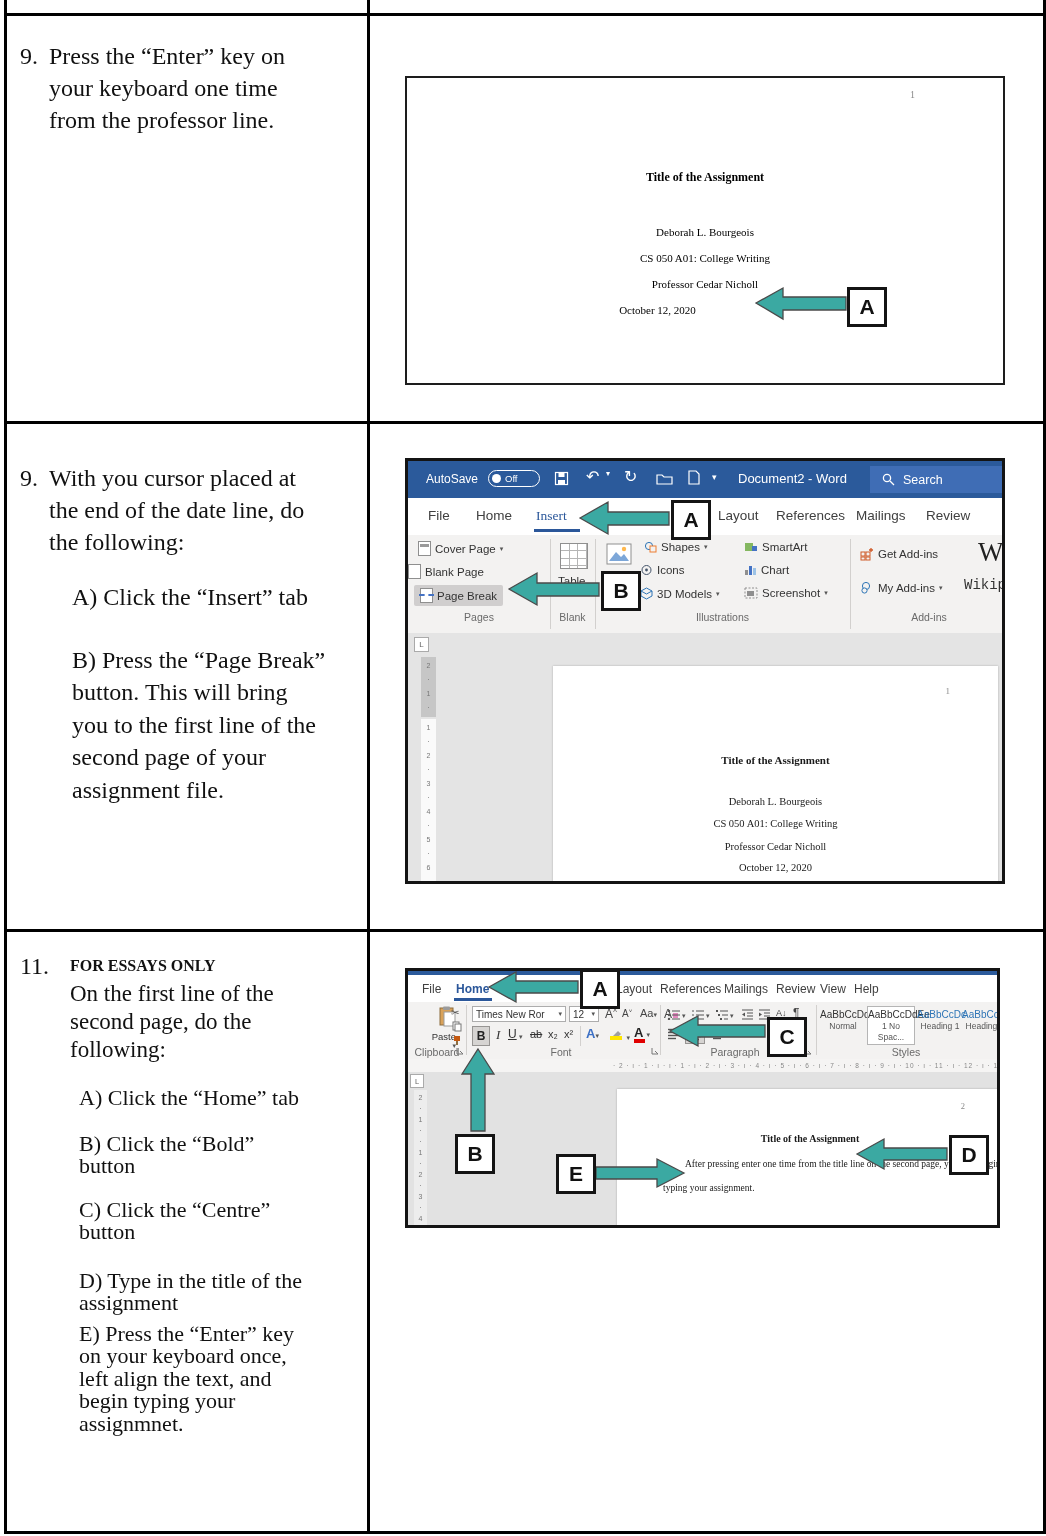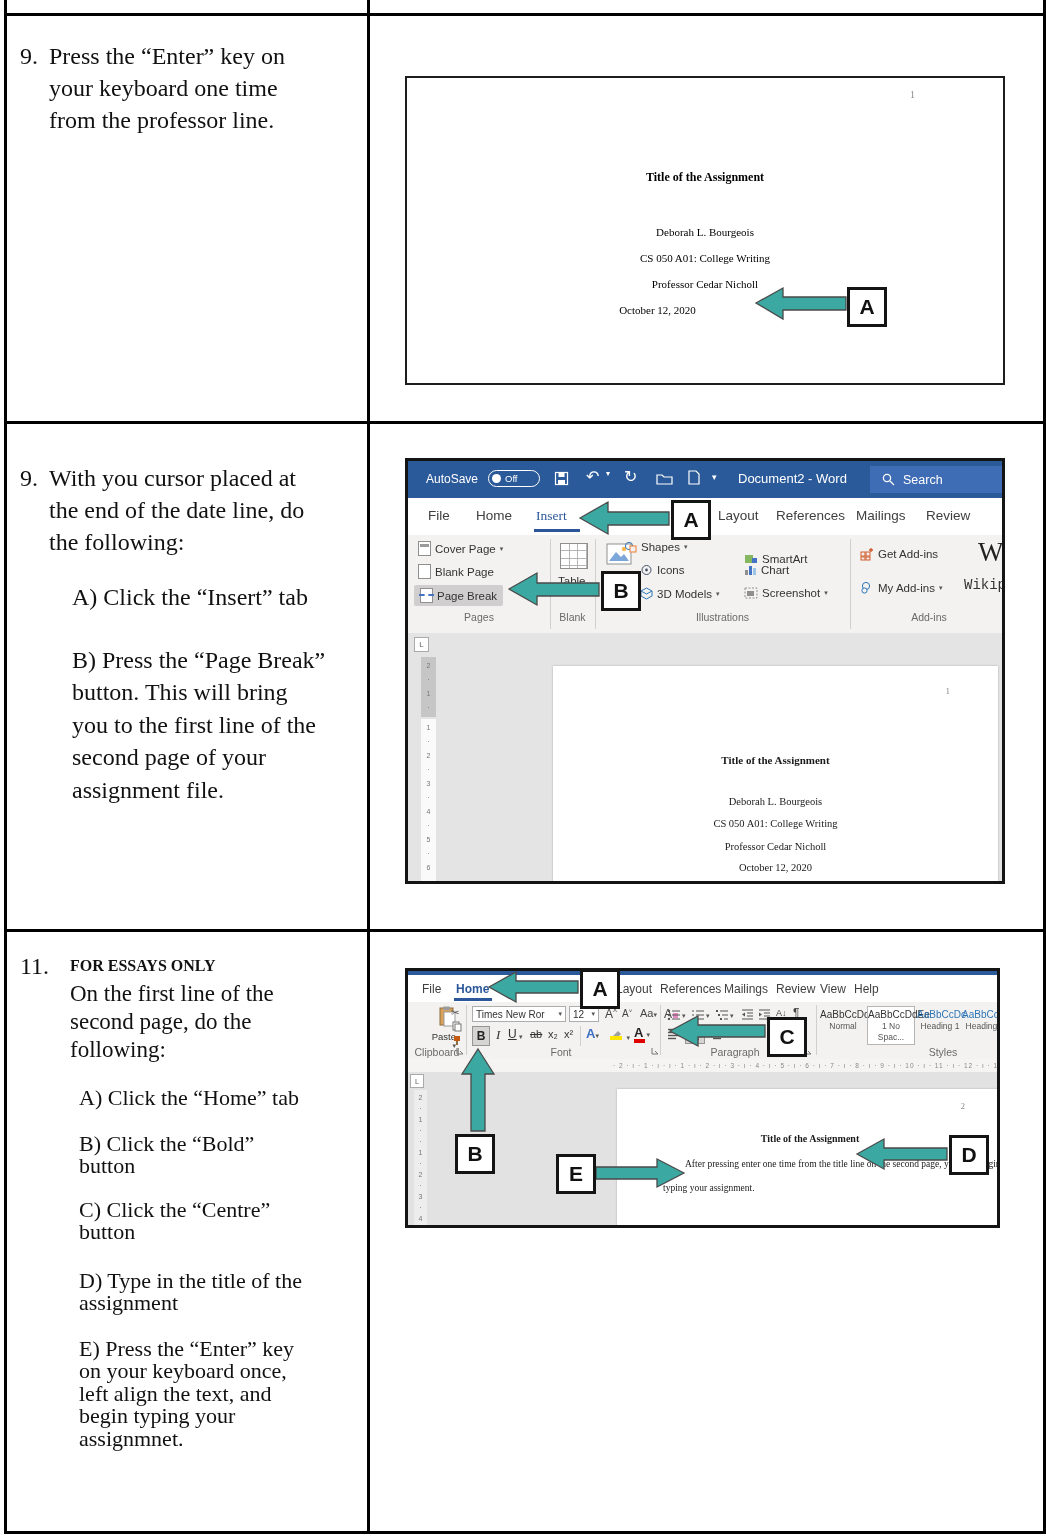--- a/index.html
+++ b/index.html
@@ -162,21 +162,21 @@
           <polygon points="2,18 30,2 30,12 91,12 91,25 30,25 30,34" fill="#3ba9a2" stroke="#4a4a4a" stroke-width="1.3"></polygon>
         </svg>
         <div class="callout" style="left:263px;top:39px;">A</div>
 
         <div class="ribbon" style="top:74px;height:98px;">
           <div class="ritem" style="left:10px;top:6px;">
             <span class="pgi cover"></span>
             <span>Cover Page</span>
             <span class="chev">▾</span>
           </div>
-          <div class="ritem" style="left:10px;top:29px;">
+          <div class="ritem" style="left:0;top:29px;">
             <span class="pgi"></span>
             <span>Blank Page</span>
           </div>
           <div class="ritem hl" style="left:6px;top:50px;padding:3px 6px;">
             <span class="pgi brk"></span>
             <span>Page Break</span>
           </div>
           <div class="gdiv" style="left:142px;top:4px;height:90px;"></div>
 
           <div class="ritem" style="left:152px;top:8px;">
@@ -186,21 +186,21 @@
             <span>Table</span>
           </div>
           <div class="gdiv" style="left:187px;top:4px;height:90px;"></div>
 
           <svg class="abs" style="left:198px;top:8px;" width="26" height="22" viewBox="0 0 26 22">
             <rect x="1" y="1" width="24" height="20" fill="#fff" stroke="#8f8f8f"></rect>
             <polygon points="3,18 10,9 15,14 18,11 23,18" fill="#7da7d8"></polygon>
             <circle cx="18" cy="6" r="2.2" fill="#ffb84d"></circle>
           </svg>
 
-          <div class="ritem" style="left:216px;top:6px;">
+          <div class="ritem" style="left:236px;top:6px;">
             <svg width="13" height="12" viewBox="0 0 13 12">
               <circle cx="5" cy="5" r="3.6" fill="none" stroke="#2e75b6"></circle>
               <rect x="6" y="5" width="6" height="6" fill="#f3f2f1" stroke="#ed7d31"></rect>
             </svg>
             <span>Shapes</span>
             <span class="chev">▾</span>
           </div>
           <div class="ritem" style="left:232px;top:29px;">
             <svg width="13" height="12" viewBox="0 0 13 12">
               <circle cx="6.5" cy="6" r="4.5" fill="none" stroke="#44546a"></circle>
@@ -210,21 +210,21 @@
           </div>
           <div class="ritem" style="left:232px;top:52px;">
             <svg width="13" height="13" viewBox="0 0 13 13">
               <polygon points="6.5,1 12,4 12,9 6.5,12 1,9 1,4" fill="none" stroke="#2e75b6"></polygon>
               <polyline points="1,4 6.5,7 12,4 M6.5,7 6.5,12" fill="none" stroke="#2e75b6"></polyline>
             </svg>
             <span>3D Models</span>
             <span class="chev">▾</span>
           </div>
 
-          <div class="ritem" style="left:336px;top:18px;">
+          <div class="ritem" style="left:336px;top:6px;">
             <svg width="14" height="12" viewBox="0 0 14 12">
               <rect x="1" y="2" width="8" height="8" fill="#70ad47" opacity=".85"></rect>
                   <rect x="8" y="5" width="5" height="5" fill="#4472c4"></rect>
             </svg>
             <span>SmartArt</span>
           </div>
           <div class="ritem" style="left:336px;top:29px;">
             <svg width="13" height="12" viewBox="0 0 13 12">
               <rect x="1" y="6" width="3" height="5" fill="#8f8f8f"></rect>
                   <rect x="5" y="2" width="3" height="9" fill="#4472c4"></rect>
@@ -319,21 +319,21 @@
 following:</div>
         </div>
       </div>
       <div class="sub3 pre" style="margin-top:23px;">A) Click the “Home” tab</div>
       <div class="sub3 pre" style="margin-top:23px;">B) Click the “Bold”
 button</div>
       <div class="sub3 pre" style="margin-top:21px;">C) Click the “Centre”
 button</div>
       <div class="sub3 pre" style="margin-top:26px;">D) Type in the title of the
 assignment</div>
-      <div class="sub3 pre" style="margin-top:23px;">E) Press the “Enter” key
+      <div class="sub3 pre" style="margin-top:8px;">E) Press the “Enter” key
 on your keyboard once,
 left align the text, and
 begin typing your
 assignmnet.</div>
     </div>
     <div class="cell cr">
       <div class="shot" style="left:35px;top:36px;width:595px;height:260px;border:3px solid #141414;">
         <div class="abs" style="left:0;right:0;top:0;height:4px;background:#2b5a9b;"></div>
 
         <div class="abs" style="left:0;right:0;top:4px;height:27px;background:#fff;">
@@ -496,21 +496,21 @@
           </div>
           <div class="styleit" style="left:509px;top:6px;">
             <div class="stys blue">AaBbCcDc</div>
             <div class="styn">Heading 1</div>
           </div>
           <div class="styleit" style="left:554px;top:6px;">
             <div class="stys blue">AaBbCcDdE</div>
             <div class="styn">Heading 2</div>
           </div>
 
-          <span class="glabel" style="left:408px;top:44px;width:180px;padding-left:37px;">Styles</span>
+          <span class="glabel" style="left:408px;top:44px;width:180px;">Styles</span>
           <span class="glabel" style="left:0px;top:44px;width:58px;">Clipboard</span>
           <svg class="abs" style="left:48px;top:45px;" width="8" height="8" viewBox="0 0 8 8">
                 <path d="M1,1 V7 H7 M4,4 L7,7" fill="none" stroke="#777"></path>
               </svg>
         </div>
 
         <svg class="arrow" style="left:260px;top:43px;" width="99" height="34" viewBox="0 0 99 34">
           <polygon points="2,17 30,2 30,11 97,11 97,23 30,23 30,32" fill="#3ba9a2" stroke="#4a4a4a" stroke-width="1.3"></polygon>
         </svg>
         <div class="callout" style="left:359px;top:46px;">C</div>

